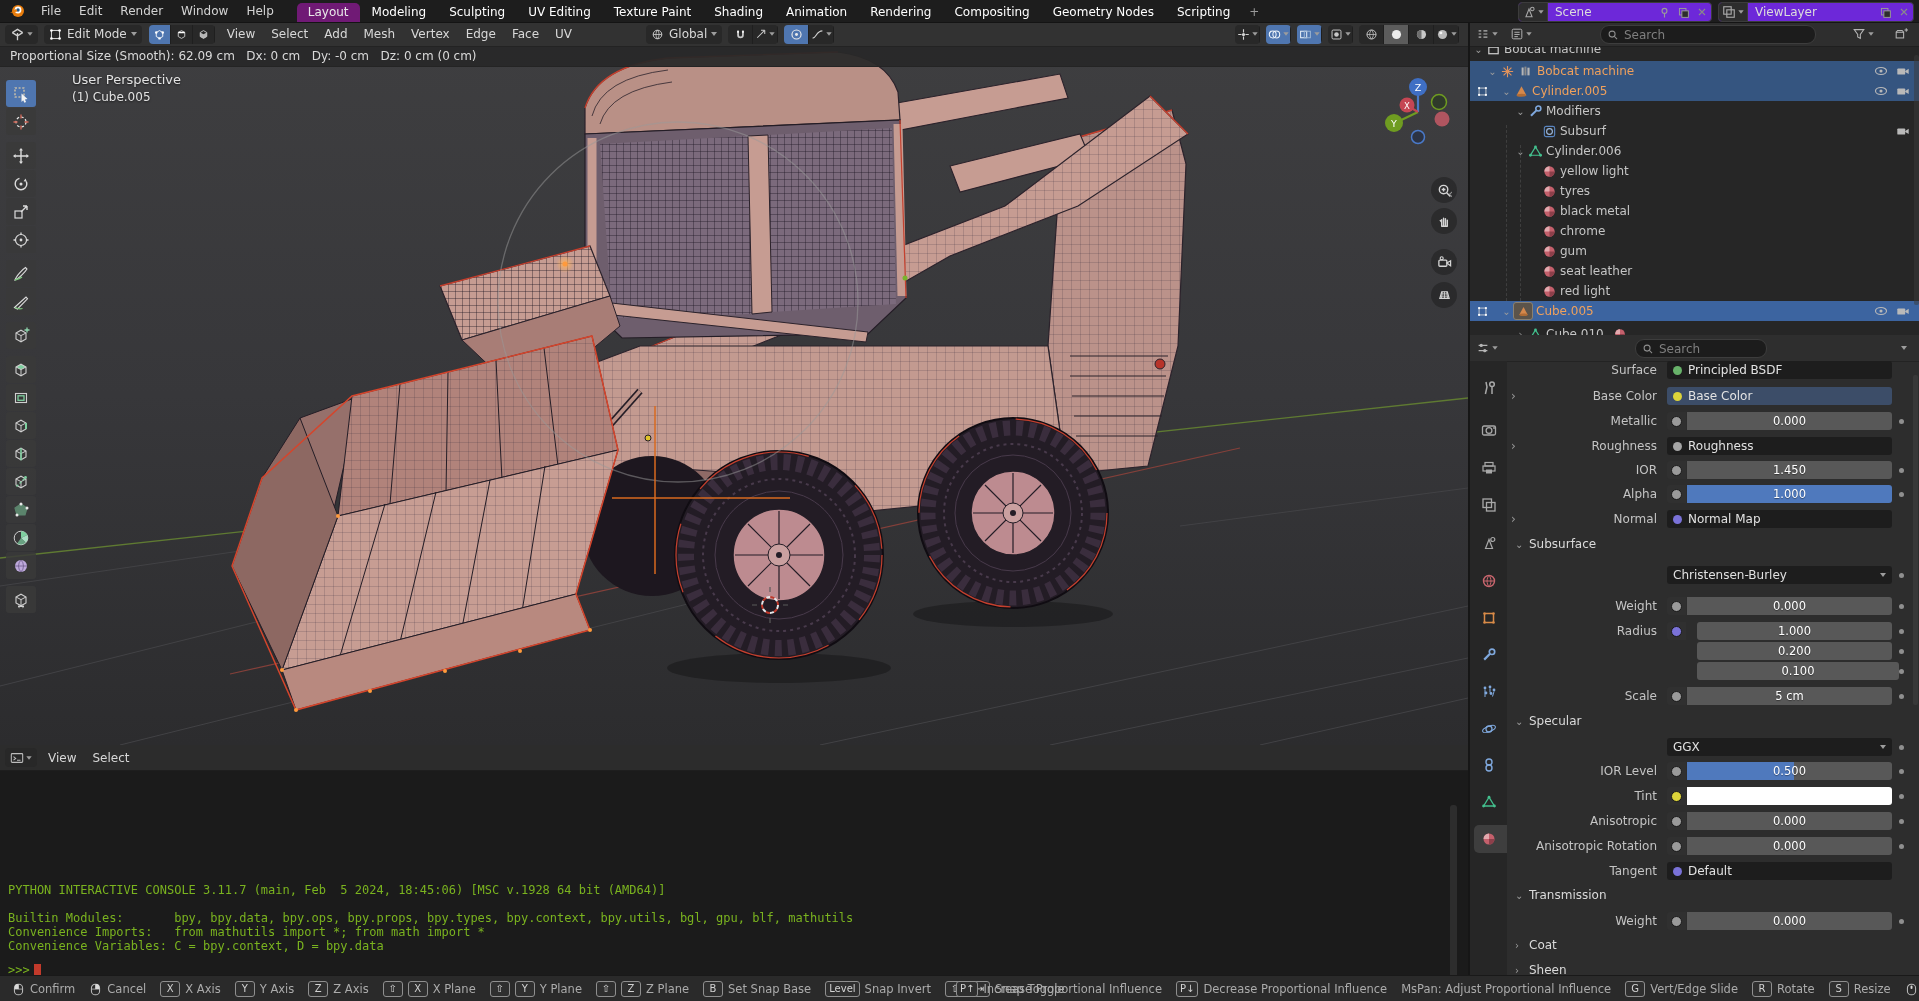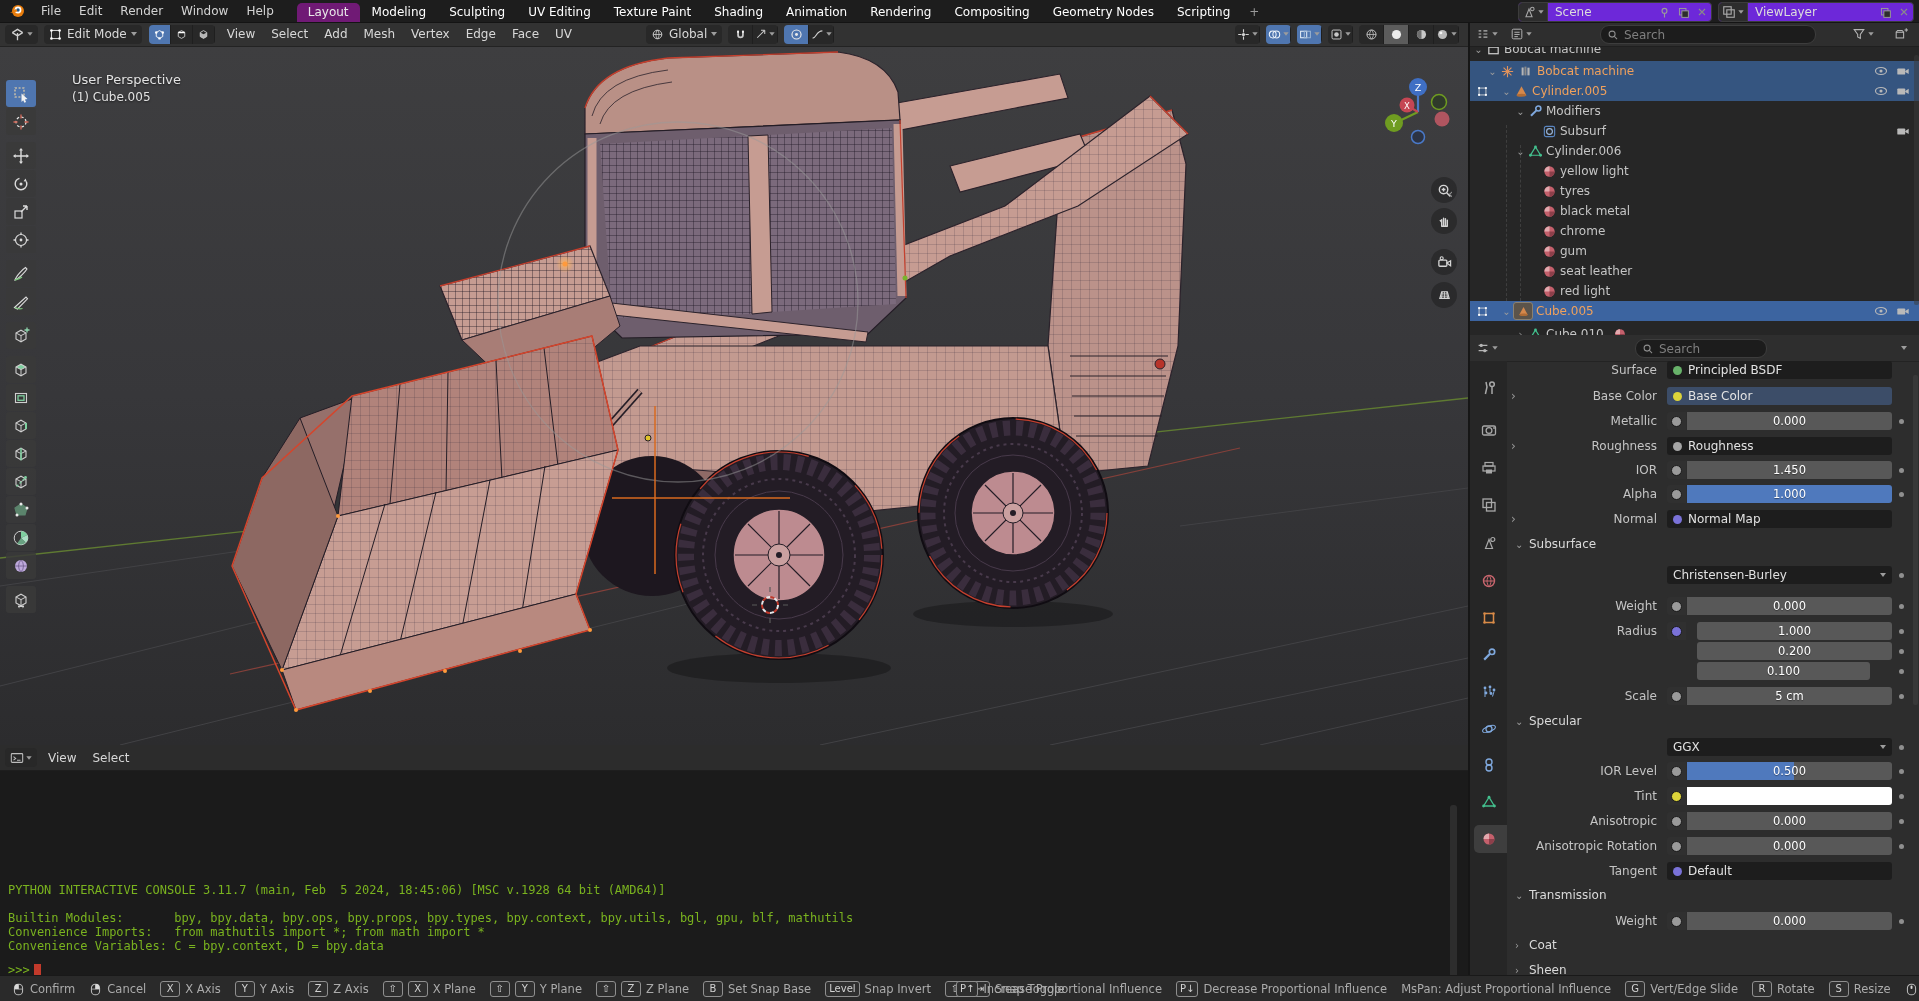--- a/index.html
+++ b/index.html
@@ -537,20 +537,21 @@
       <path d="M612 452H790" stroke="#d96a1f" stroke-width="1.5"></path>
       <path d="M655 360V528" stroke="#d96a1f" stroke-width="1.5"></path>
 
       <g>
         <circle cx="770" cy="559" r="8" fill="none" stroke="#e8e8e8" stroke-width="2" stroke-dasharray="4.2 4.2"></circle>
         <circle cx="770" cy="559" r="8" fill="none" stroke="#c0392b" stroke-width="2" stroke-dasharray="4.2 4.2" stroke-dashoffset="4.2"></circle>
         <path d="M770 546v-5M770 572v5M757 559h-5M783 559h5" stroke="#5a5a5a" stroke-width="1.2"></path>
       </g>
     </svg>
 
+    <div class="vinfobar">Proportional Size (Smooth): 62.09 cm   Dx: 0 cm   Dy: -0 cm   Dz: 0 cm (0 cm)</div>
     <div class="voverlay">
       <div class="l1">User Perspective</div>
       <div class="l2">(1) Cube.005</div>
     </div>
 
     <div class="vtoolbar">
         <div class="tool active">
           <svg width="18" height="18" viewBox="0 0 18 18">
             <rect x="3" y="3" width="9" height="9" fill="none" stroke="#f5d9a8" stroke-dasharray="2 1.6" stroke-width="1.1"></rect>
             <path d="M9.5 8.5l6 5.5-2.6.5 1.2 2.4-1.7.9-1.2-2.5-1.7 1.7z" fill="#f2f2f2"></path>
@@ -1256,21 +1257,21 @@
                 <span class="sockdot"></span>
               </span>
               <span class="pslider">0.000</span>
             </span>
             <span class="adot"></span>
           </div>
           <span class="mslider" style="left: 190px; width: 195px; top: 261px; position: absolute;">1.000</span>
           <span class="adot" style="top: 268px;"></span>
           <span class="mslider" style="left: 190px; width: 195px; top: 281px; position: absolute;">0.200</span>
           <span class="adot" style="top: 288px;"></span>
-          <span class="mslider" style="left: 190px; width: 173px; top: 301px; position: absolute;">0.100</span>
+          <span class="mslider" style="left: 190px; width: 202px; top: 301px; position: absolute;">0.100</span>
           <span class="adot" style="top: 308px;"></span>
           <div class="prow" style="top: 261px;">
             <span class="plabel">Radius</span>
             <span class="pctl">
               <span class="psock">
                 <span class="sockdot" style="background:#7a72d8"></span>
               </span>
             </span>
           </div>
           <div class="prow" style="top: 326px;">

